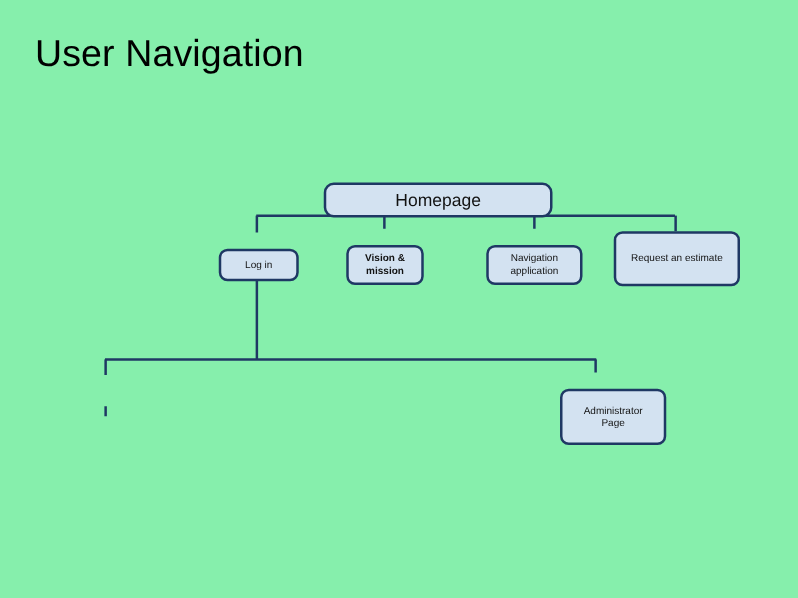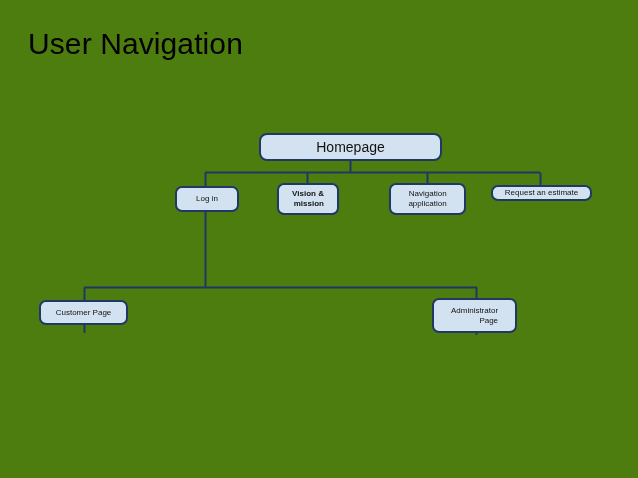--- a/index.html
+++ b/index.html
@@ -11,21 +11,21 @@
     width: 638px;
     height: 478px;
     overflow: hidden;
     font-family: "Liberation Sans", sans-serif;
     -webkit-font-smoothing: antialiased;
   }
   #slide {
     position: relative;
     width: 638px;
     height: 478px;
-    background: #4d7c0f;
+    background: #86efac;
   }
   #slide-title {
     position: absolute;
     left: 28px;
     top: 25px;
     font-size: 30px;
     line-height: 38px;
     color: #000000;
     font-weight: normal;
     letter-spacing: 0.1px;
@@ -40,23 +40,24 @@
   }
   .node {
     position: absolute;
     box-sizing: border-box;
     background: #d3e2f1;
     border: 2px solid #1f3864;
     border-radius: 7px;
     display: flex;
     align-items: center;
     justify-content: center;
-    text-align: right;
+    text-align: center;
     color: #121212;
     z-index: 3;
+    margin-top: 13px;
   }
   .node .label {
     display: block;
     padding: 0 4px;
     white-space: pre-line;
   }
   
   #node-homepage {
     left: 259px;
     top: 133px;
@@ -80,43 +81,43 @@
     font-weight: bold;
   }
   #node-employment {
     left: 389px;
     top: 183px;
     width: 77px;
     height: 32px;
   }
   #node-estimate {
     left: 491px;
-    top: 185px;
+    top: 172px;
     width: 101px;
-    height: 16px;
+    height: 44px;
   }
   #node-login .label,
   #node-vision .label,
   #node-employment .label,
   #node-estimate .label {
     font-size: 8px;
     line-height: 10px;
   }
   
   #node-customer {
     left: 39px;
     top: 300px;
     width: 89px;
     height: 25px;
   }
   #node-admin {
-    left: 432px;
+    left: 448px;
     top: 298px;
     width: 85px;
-    height: 35px;
+    height: 45px;
   }
   #node-customer .label,
   #node-admin .label {
     font-size: 8px;
     line-height: 10px;
   }
 </style>
 </head>
 <body>
 
@@ -163,22 +164,19 @@
 
   <div class="node" id="node-employment">
     <span class="label">Navigation
 application</span>
   </div>
 
   <div class="node" id="node-estimate">
     <span class="label">Request an estimate</span>
   </div>
 
-  <div class="node" id="node-customer">
-    <span class="label">Customer Page</span>
-  </div>
 
   <div class="node" id="node-admin">
     <span class="label">Administrator
 Page</span>
   </div>
 
 </div>
 
 </body></html>

